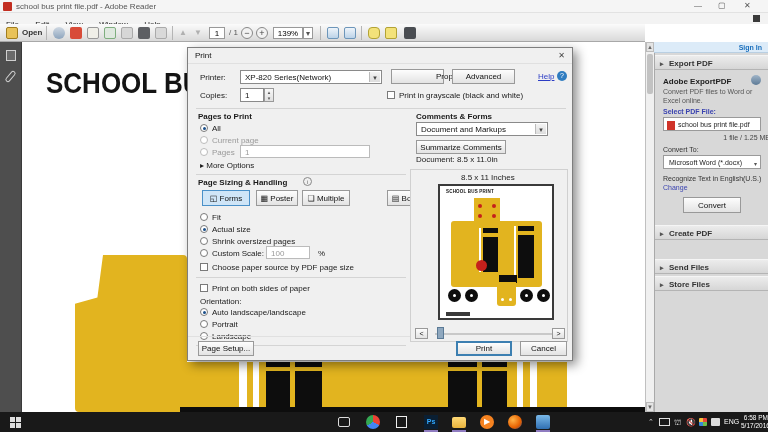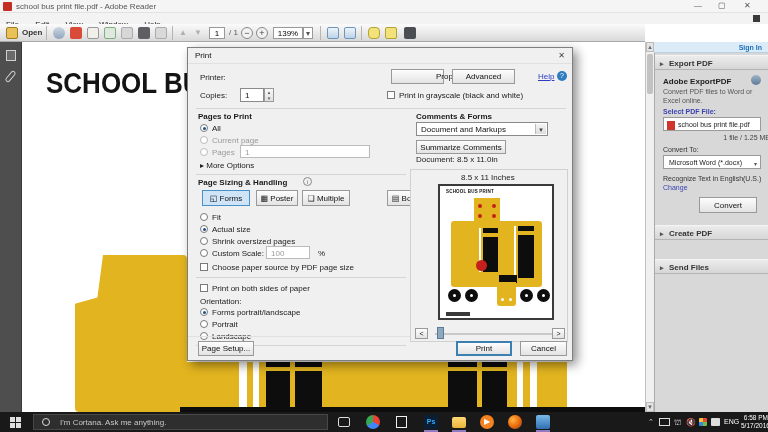--- a/index.html
+++ b/index.html
@@ -143,33 +143,38 @@
       <div class="abs f7" style="left:14px;top:3px;color:#222;">school bus print file.pdf</div>
     </div>
     <div class="abs f7" style="right:8px;top:81px;color:#444;">1 file / 1.25 MB</div>
     <div class="abs f7" style="left:8px;top:93px;color:#333;">Convert To:</div>
     <div class="abs" style="left:8px;top:102px;width:98px;height:14px;background:#fff;border:1px solid #9a9a9a;">
       <div class="abs f7" style="left:5px;top:3px;color:#222;">Microsoft Word (*.docx)</div>
       <div class="abs" style="right:3px;top:4px;font-size:6px;color:#555;">▾</div>
     </div>
     <div class="abs f7" style="left:8px;top:122px;color:#333;">Recognize Text in English(U.S.)</div>
     <div class="abs f7" style="left:8px;top:131px;color:#3a43b0;">Change</div>
-    <div class="btn" style="left:28px;top:144px;width:58px;height:16px;line-height:15px;margin-left:16px;">Convert</div>
+    <div class="btn" style="left:28px;top:144px;width:58px;height:16px;line-height:15px;">Convert</div>
     <div class="sect" style="top:172px;"><span>Create PDF</span></div>
     <div class="sect" style="top:206px;"><span>Send Files</span></div>
+    <div class="sect" style="top:223px;"><span>Store Files</span></div>
   </div>
 
   <div class="abs" id="dialog">
 
     <div class="abs" style="left:0;top:0;width:100%;height:16px;background:#f0f0f0;border-bottom:1px solid #e0e0e0;">
       <div class="abs f8" style="left:7px;top:3px;color:#111;">Print</div>
       <div class="abs f8" style="right:7px;top:3px;color:#444;">✕</div>
     </div>
 
     <div class="dlg-lbl" style="left:12px;top:25px;">Printer:</div>
+    <div class="select" style="left:52px;top:22px;width:142px;height:14px;">
+      <div class="abs f8" style="left:4px;top:2px;">XP-820 Series(Network)</div>
+      <div class="car">▾</div>
+    </div>
     <div class="btn" style="left:203px;top:21px;width:53px;height:15px;line-height:14px;padding-left:44px;">Properties</div>
     <div class="btn" style="left:264px;top:21px;width:63px;height:15px;line-height:14px;">Advanced</div>
     <div class="abs f8 link" style="left:350px;top:24px;">Help</div>
     <div class="abs" style="left:369px;top:23px;width:10px;height:10px;border-radius:50%;background:#2f7cc0;color:#fff;font-size:7px;text-align:center;line-height:10px;">?</div>
 
     <div class="dlg-lbl" style="left:12px;top:43px;">Copies:</div>
     <div class="select" style="left:52px;top:40px;width:24px;height:14px;">
       <div class="abs f8" style="left:4px;top:2px;">1</div>
     </div>
     <div class="abs" style="left:76px;top:40px;width:10px;height:14px;border:1px solid #999;background:linear-gradient(#f8f8f8,#e0e0e0);font-size:5px;color:#555;text-align:center;line-height:6px;">▴<br>▾</div>
@@ -212,21 +217,21 @@
     <div class="dlg-lbl" style="left:130px;top:201px;">%</div>
     <div class="cb" style="left:12px;top:215px;"></div>
     <div class="dlg-lbl" style="left:24px;top:215px;">Choose paper source by PDF page size</div>
 
     <div class="hline" style="left:8px;top:229px;width:210px;"></div>
 
     <div class="cb" style="left:12px;top:236px;"></div>
     <div class="dlg-lbl" style="left:24px;top:236px;">Print on both sides of paper</div>
     <div class="dlg-lbl" style="left:12px;top:249px;">Orientation:</div>
     <div class="rd sel" style="left:12px;top:260px;"></div>
-    <div class="dlg-lbl" style="left:24px;top:260px;">Forms portrait/landscape</div>
+    <div class="dlg-lbl" style="left:24px;top:260px;">Auto landscape/landscape</div>
     <div class="rd" style="left:12px;top:272px;"></div>
     <div class="dlg-lbl" style="left:24px;top:272px;">Portrait</div>
     <div class="rd" style="left:12px;top:284px;"></div>
     <div class="dlg-lbl" style="left:24px;top:284px;">Landscape</div>
 
     <div class="hline" style="left:8px;top:297px;width:210px;"></div>
 
     <div class="dlg-lbl bold" style="left:228px;top:64px;">Comments &amp; Forms</div>
     <div class="select" style="left:228px;top:74px;width:132px;height:14px;">
       <div class="abs f8" style="left:4px;top:2px;">Document and Markups</div>
@@ -281,24 +286,20 @@
     <div class="btn" style="left:332px;top:293px;width:47px;height:15px;line-height:14px;">Cancel</div>
   </div>
 
   <div class="abs" id="taskbar">
     <div class="abs" style="left:10px;top:5px;width:11px;height:11px;display:grid;grid-template-columns:5px 5px;grid-gap:1px;">
       <div style="background:#dedede;"></div>
         <div style="background:#dedede;"></div>
         <div style="background:#dedede;"></div>
         <div style="background:#dedede;"></div>
     </div>
-    <div class="abs" style="left:33px;top:2px;width:295px;height:16px;background:#2e2e2e;border:1px solid #484848;">
-      <div class="abs" style="left:8px;top:3px;width:8px;height:8px;border:1.5px solid #ddd;border-radius:50%;"></div>
-      <div class="abs f8" style="left:26px;top:3px;color:#c8c8c8;">I'm Cortana. Ask me anything.</div>
-    </div>
     <div class="tb-ico" style="left:338px;border:1.5px solid #ddd;border-radius:2px;width:12px;height:10px;top:5px;"></div>
     <div class="tb-ico" style="left:366px;border-radius:50%;background:conic-gradient(#ea4335 0 33%,#4285f4 33% 66%,#34a853 66% 100%);"></div>
     <div class="tb-ico" style="left:396px;border:1.5px solid #eee;width:11px;height:12px;top:4px;"></div>
     <div class="tb-ico" style="left:424px;background:#0a1f33;color:#31a8ff;font-size:7px;font-weight:bold;text-align:center;line-height:13px;">Ps</div>
     <div class="underline" style="left:424px;width:14px;"></div>
     <div class="tb-ico" style="left:452px;background:linear-gradient(#ffd976,#e8b33c);border-radius:2px;height:11px;top:5px;"></div>
     <div class="underline" style="left:452px;width:14px;"></div>
     <div class="tb-ico" style="left:480px;border-radius:50%;background:#f58220;color:#fff;font-size:8px;text-align:center;line-height:14px;">▶</div>
     <div class="tb-ico" style="left:508px;border-radius:50%;background:radial-gradient(circle at 35% 35%,#ffb347,#e66000 60%,#2a4b8d);"></div>
     <div class="tb-ico" style="left:536px;background:linear-gradient(#79b8e8,#2f6fb2);border-radius:2px;"></div>

